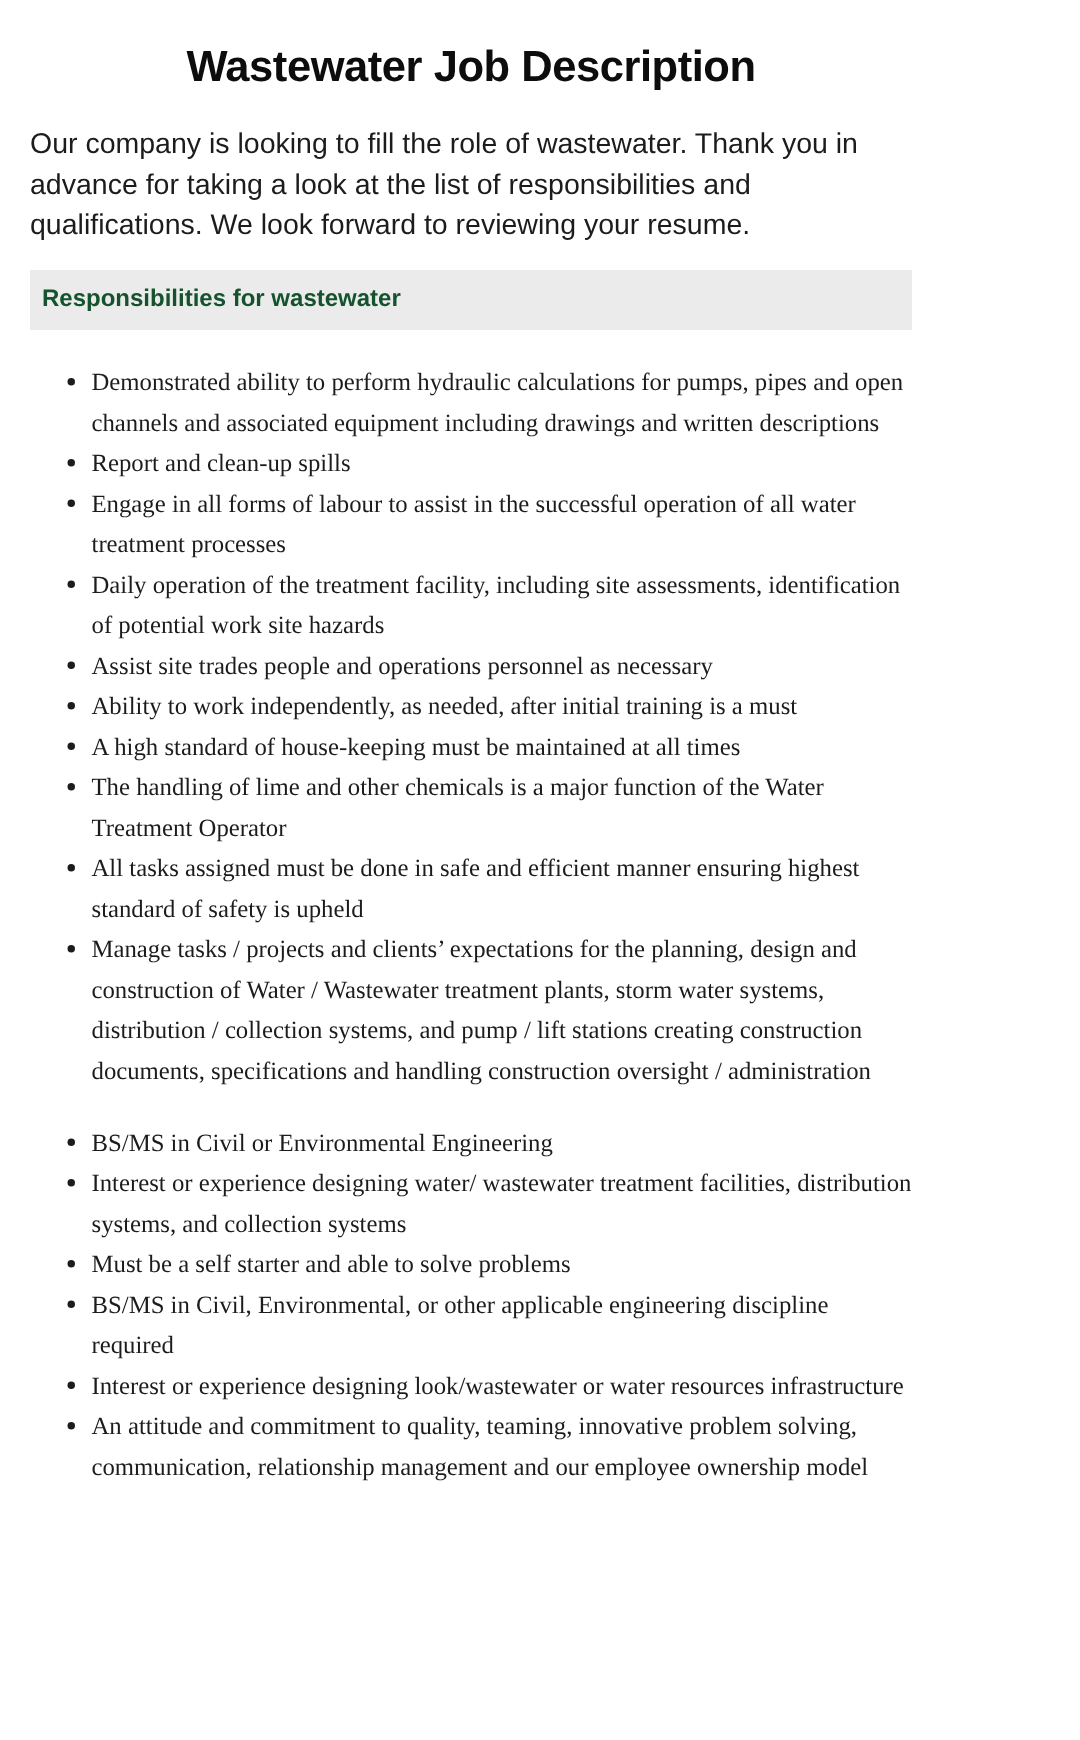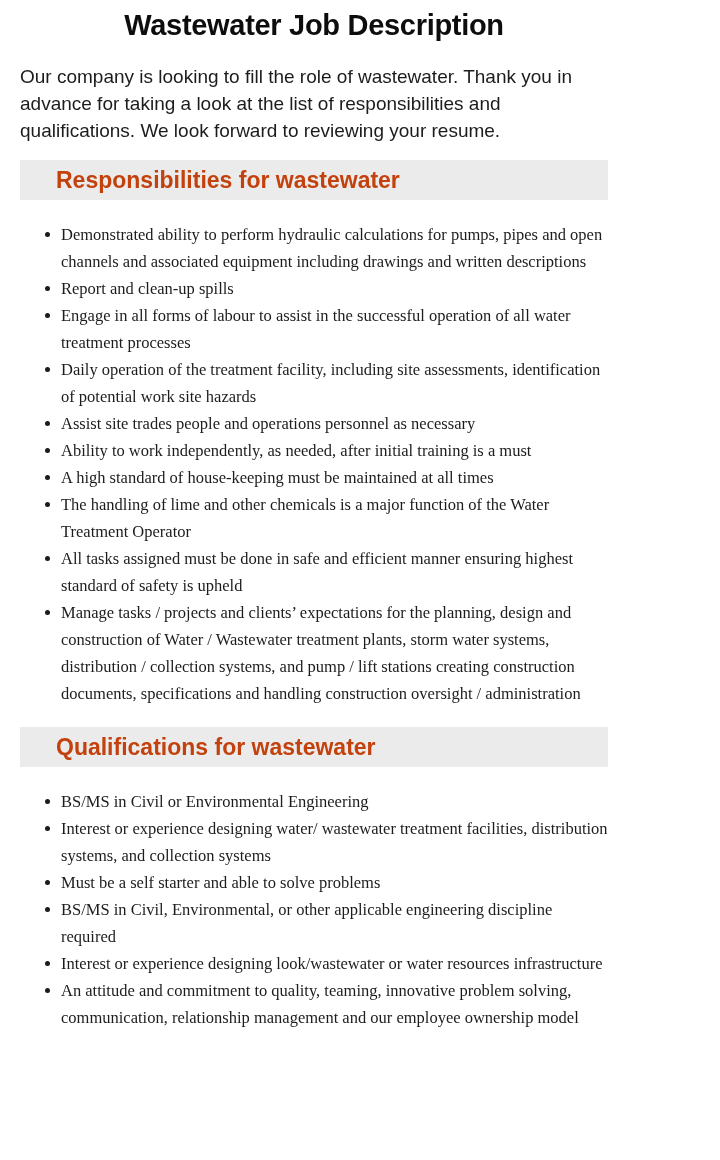--- a/index.html
+++ b/index.html
@@ -7,42 +7,43 @@
   body {
     width: 720px;
     min-height: 1160px;
     font-family: "Liberation Sans", "DejaVu Sans", sans-serif;
     color: var(--text-color, #1c1c1c);
     -webkit-font-smoothing: antialiased;
   }
   .page {
     width: 632px;
     padding: 6px 24px 20px 20px;
+    margin-top: 20px;
   }
   h1.page-title {
     font-size: 29px;
     font-weight: 700;
     text-align: center;
     color: #0d0d0d;
     letter-spacing: -0.3px;
     line-height: 34px;
     margin-top: 2px;
   }
   p.intro {
     font-size: 19px;
     line-height: 27px;
     margin-top: 21px;
     margin-bottom: 16px;
   }
   .section-header {
     background: var(--header-bg, #ebebeb);
-    font-size: 23px;
+    font-size: 16px;
     font-weight: 700;
-    color: #c2410c;
-    padding: 10px 10px 10px 36px;
+    color: #14532d;
+    padding: 10px 10px 10px 8px;
     line-height: 20px;
   }
   ul.bullets {
     list-style: none;
     margin: 21px 0 20px 0;
     font-family: Liberation Serif, serif;
   }
   ul.bullets li {
     position: relative;
     padding-left: 41px;
@@ -79,21 +80,20 @@
         <li>Assist site trades people and operations personnel as necessary</li>
         <li>Ability to work independently, as needed, after initial training is a must</li>
         <li>A high standard of house-keeping must be maintained at all times</li>
         <li>The handling of lime and other chemicals is a major function of the Water Treatment Operator</li>
         <li>All tasks assigned must be done in safe and efficient manner ensuring highest standard of safety is upheld</li>
         <li>Manage tasks / projects and clients’ expectations for the planning, design and construction of Water / Wastewater treatment plants, storm water systems, distribution / collection systems, and pump / lift stations creating construction documents, specifications and handling construction oversight / administration</li>
       </ul>
   </section>
 
   <section>
-    <div class="section-header">Qualifications for wastewater</div>
     <ul class="bullets">
         <li>BS/MS in Civil or Environmental Engineering</li>
         <li>Interest or experience designing water/ wastewater treatment facilities, distribution systems, and collection systems</li>
         <li>Must be a self starter and able to solve problems</li>
         <li>BS/MS in Civil, Environmental, or other applicable engineering discipline required</li>
         <li>Interest or experience designing look/wastewater or water resources infrastructure</li>
         <li>An attitude and commitment to quality, teaming, innovative problem solving, communication, relationship management and our employee ownership model</li>
       </ul>
   </section>
 

